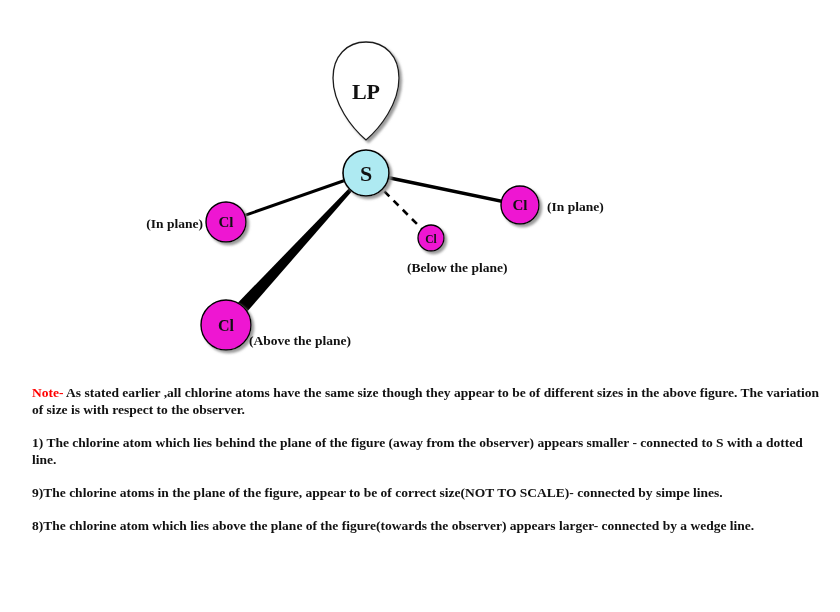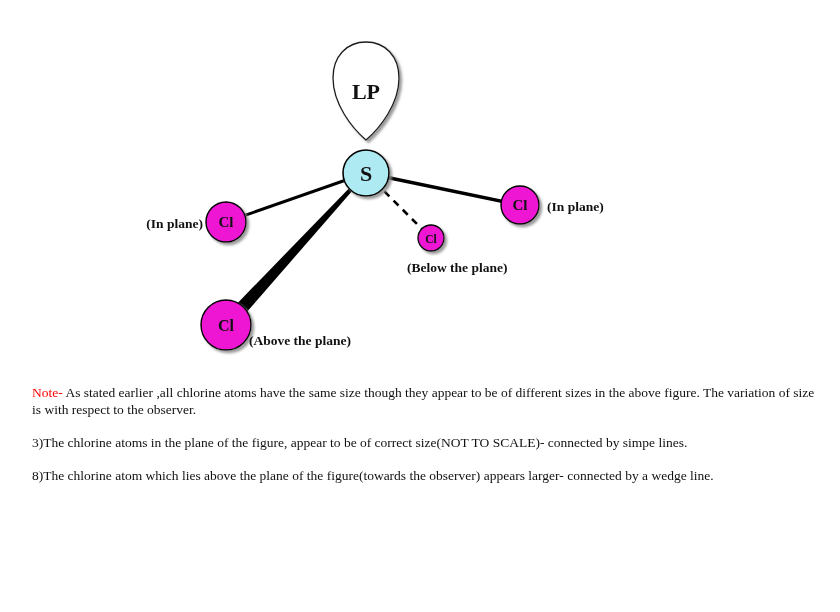--- a/index.html
+++ b/index.html
@@ -7,21 +7,21 @@
     position:relative;
     width:840px;height:612px;
     background:#ffffff;
     font-family:"Liberation Serif", serif;
     overflow:hidden;
   }
   svg text{font-family:"Liberation Serif", serif;}
   .notes{
     position:absolute;
     left:32px;top:384px;width:790px;
-    font-size:13.5px;font-weight:normal;line-height:17px;color:#111;
+    font-size:13.5px;font-weight:bold;line-height:17px;color:#111;
   }
   .notes p{margin:0 0 16px 0;}
   .note-accent{color:#ff0000;}
 </style>
 </head>
 <body>
 
 <div class="page">
 
   <svg width="840" height="375" viewBox="0 0 840 375" style="position:absolute;left:0;top:0;">
@@ -64,17 +64,18 @@
 
     <g>
       <circle cx="226" cy="325" r="25" fill="#ee14d2" stroke="#000" stroke-width="1.4" filter="url(#ds)"></circle>
       <text x="226" y="331" text-anchor="middle" font-size="16" font-weight="bold" fill="#111">Cl</text>
     </g>
     <text x="249" y="345" text-anchor="start" font-size="13.5" font-weight="bold" fill="#111">(Above the plane)</text>
   </svg>
 
   <div class="notes">
     <p><span class="note-accent">Note-</span><span> As stated earlier ,all chlorine atoms have the same size though they appear to be of different sizes in the above figure. The variation of size is with respect to the observer.</span></p>
-    <p>3)The chlorine atoms in the plane of the figure, appear to be of correct size(NOT TO SCALE)- connected by simpe lines.</p>
+    <p>1) The chlorine atom which lies behind the plane of the figure (away from the observer) appears smaller - connected to S with a dotted line.</p>
+    <p>9)The chlorine atoms in the plane of the figure, appear to be of correct size(NOT TO SCALE)- connected by simpe lines.</p>
     <p>8)The chlorine atom which lies above the plane of the figure(towards the observer) appears larger- connected by a wedge line.</p>
   </div>
 
 </div>
 
 </body></html>

